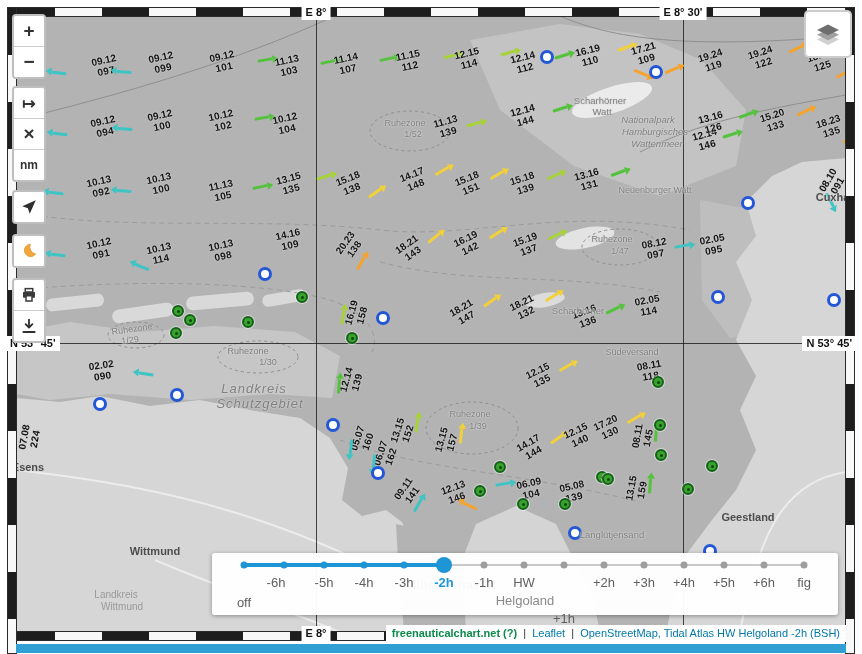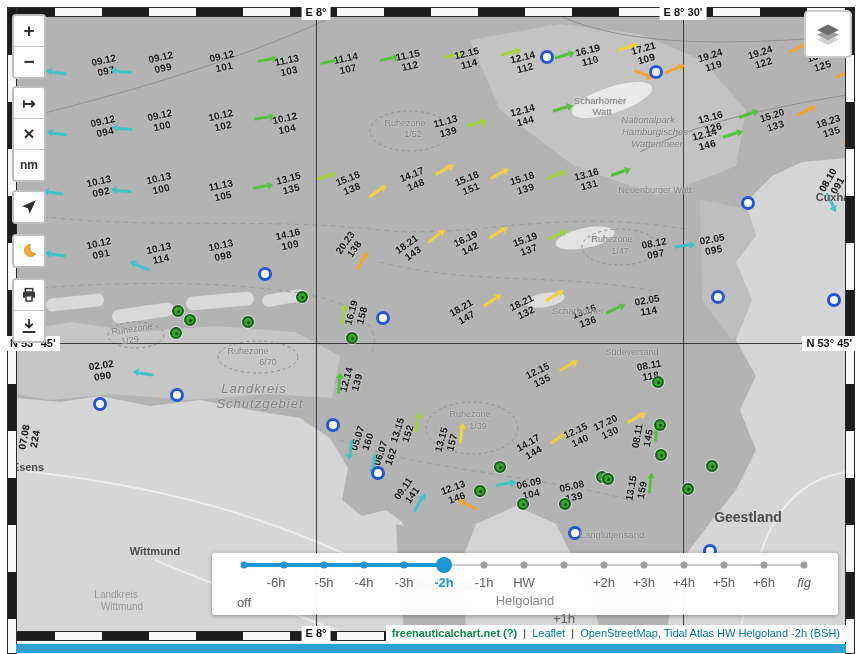--- a/index.html
+++ b/index.html
@@ -466,36 +466,36 @@
         <div class="place" style="left: 586px; top: 95px; font-size: 9.5px; transform: translate(-50%, -50%);">Watt</div>
         <div class="place" style="left: 632px; top: 103px; font-size: 9.5px; transform: translate(-50%, -50%); font-style: italic;">Nationalpark</div>
         <div class="place" style="left: 639px; top: 115px; font-size: 9.5px; transform: translate(-50%, -50%); font-style: italic;">Hamburgisches</div>
         <div class="place" style="left: 641px; top: 127px; font-size: 9.5px; transform: translate(-50%, -50%); font-style: italic;">Wattenmeer</div>
         <div class="place" style="left: 639px; top: 174px; font-size: 9px; transform: translate(-50%, -50%);">Neuenburger Watt</div>
         <div class="place" style="left: 389px; top: 107px; font-size: 9px; transform: translate(-50%, -50%);">Ruhezone</div>
         <div class="place" style="left: 397px; top: 118px; font-size: 9px; transform: translate(-50%, -50%);">1/52</div>
         <div class="place" style="left: 596px; top: 223px; font-size: 9px; transform: translate(-50%, -50%);">Ruhezone</div>
         <div class="place" style="left: 604px; top: 235px; font-size: 9px; transform: translate(-50%, -50%);">1/47</div>
         <div class="place" style="left: 232px; top: 335px; font-size: 9px; transform: translate(-50%, -50%);">Ruhezone</div>
-        <div class="place" style="left: 252px; top: 346px; font-size: 9px; transform: translate(-50%, -50%);">6/70</div>
+        <div class="place" style="left: 252px; top: 346px; font-size: 9px; transform: translate(-50%, -50%);">1/30</div>
         <div class="place" style="left: 116px; top: 313px; font-size: 9px; transform: translate(-50%, -50%) rotate(-8deg);">Ruhezone</div>
         <div class="place" style="left: 114px; top: 324px; font-size: 9px; transform: translate(-50%, -50%) rotate(-8deg);">1/29</div>
         <div class="place" style="left: 454px; top: 398px; font-size: 9px; transform: translate(-50%, -50%);">Ruhezone</div>
         <div class="place" style="left: 462px; top: 410px; font-size: 9px; transform: translate(-50%, -50%);">1/39</div>
         <div class="place" style="left: 238px; top: 372px; font-size: 13px; transform: translate(-50%, -50%); font-style: italic; letter-spacing: 1px;">Landkreis</div>
         <div class="place" style="left: 244px; top: 387px; font-size: 13px; transform: translate(-50%, -50%); font-style: italic; letter-spacing: 1px;">Schutzgebiet</div>
         <div class="place" style="left: 562px; top: 294px; font-size: 9.5px; transform: translate(-50%, -50%);">Scharhörner</div>
         <div class="place" style="left: 616px; top: 336px; font-size: 9px; transform: translate(-50%, -50%);">Südeversand</div>
         <div class="place" style="left: 596px; top: 518px; font-size: 9.5px; transform: translate(-50%, -50%);">Langlütjensand</div>
         <div class="place place-town" style="left: 12px; top: 451px; font-size: 11px; transform: translate(-50%, -50%);">Esens</div>
         <div class="place place-town" style="left: 139px; top: 535px; font-size: 11px; transform: translate(-50%, -50%);">Wittmund</div>
         <div class="place place-admin" style="left: 100px; top: 578px; font-size: 10px; transform: translate(-50%, -50%);">Landkreis</div>
         <div class="place place-admin" style="left: 106px; top: 590px; font-size: 10px; transform: translate(-50%, -50%);">Wittmund</div>
         <div class="place place-town" style="left: 432px; top: 568px; font-size: 13px; transform: translate(-50%, -50%);">Wilhelmshaven</div>
-        <div class="place place-town" style="left: 732px; top: 501px; font-size: 14px; transform: translate(-50%, -50%);">Geestland</div>
+        <div class="place place-town" style="left: 732px; top: 501px; font-size: 11px; transform: translate(-50%, -50%);">Geestland</div>
         <div class="place place-town" style="left: 826px; top: 181px; font-size: 11px; transform: translate(-50%, -50%);">Cuxhaven</div>
       </div>
   </div>
 
   <div class="border-h" style="top:8px"></div>
   <div class="border-h" style="top:632px"></div>
   <div class="border-v" style="left:8px"></div>
   <div class="border-v" style="left:846px"></div>
   <div class="bluebar"></div>
 
@@ -581,21 +581,21 @@
         <div class="slabel" style="left: 392px;">+2h</div>
         <div class="dot" style="height: 7px; width: 7px; left: 432px; top: 12px; background: rgb(158, 158, 158);"></div>
         <div class="slabel" style="left: 432px;">+3h</div>
         <div class="dot" style="height: 7px; width: 7px; left: 472px; top: 12px; background: rgb(158, 158, 158);"></div>
         <div class="slabel" style="left: 472px;">+4h</div>
         <div class="dot" style="height: 7px; width: 7px; left: 512px; top: 12px; background: rgb(158, 158, 158);"></div>
         <div class="slabel" style="left: 512px;">+5h</div>
         <div class="dot" style="height: 7px; width: 7px; left: 552px; top: 12px; background: rgb(158, 158, 158);"></div>
         <div class="slabel" style="left: 552px;">+6h</div>
         <div class="dot" style="height: 7px; width: 7px; left: 592px; top: 12px; background: rgb(158, 158, 158);"></div>
-        <div class="slabel" style="left: 592px; font-style: italic;">fig</div>
+        <div class="slabel" style="left: 592px;">fig</div>
       </div>
     <div class="sname">Helgoland</div>
   </div>
 
   <div class="attrib">
     <span class="a-site">freenauticalchart.net (?)</span>
     <span class="a-sep">|</span>
     <span class="a-blue">Leaflet</span>
     <span class="a-sep">|</span>
     <span class="a-blue">OpenStreetMap, Tidal Atlas HW Helgoland -2h (BSH)</span>

